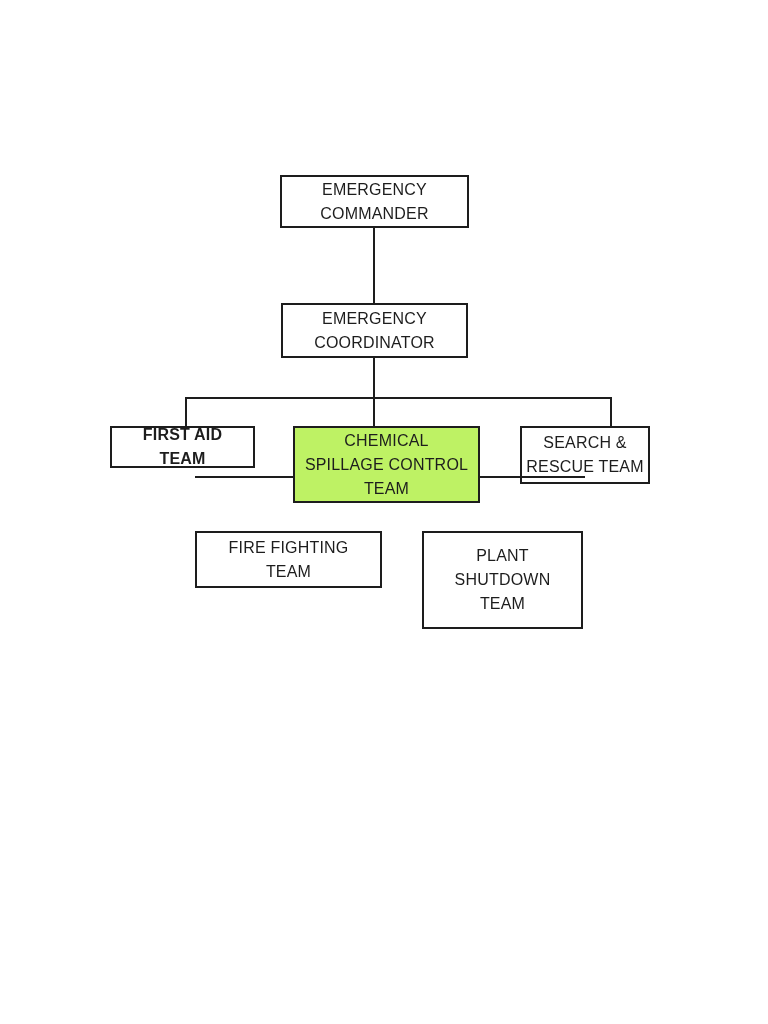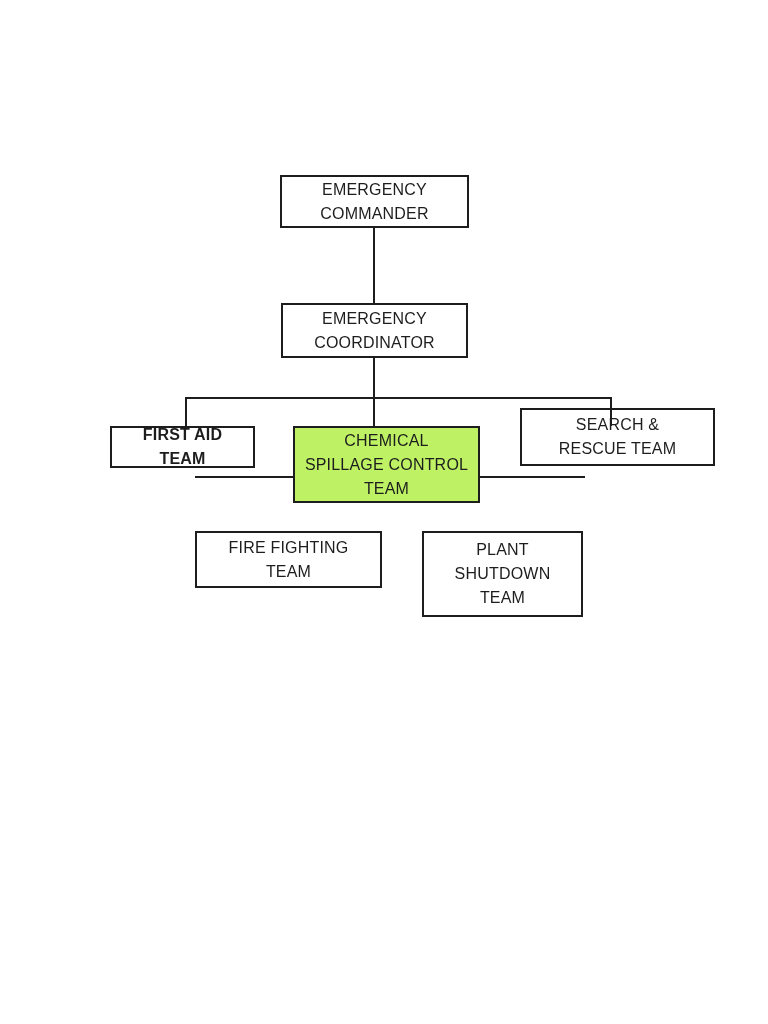--- a/index.html
+++ b/index.html
@@ -33,23 +33,23 @@
   }
   .connector {
     position: absolute;
     background: #1d1d1d;
   }
   
   .node-commander    { left: 280px; top: 175px; width: 189px; height: 53px; }
   .node-coordinator  { left: 281px; top: 303px; width: 187px; height: 55px; }
   .node-first-aid    { left: 110px; top: 426px; width: 145px; height: 42px; font-weight: bold; }
   .node-chemical     { left: 293px; top: 426px; width: 187px; height: 77px; background: #bef264; }
-  .node-search       { left: 520px; top: 408px; width: 195px; height: 58px; }
+  .node-search       { left: 520px; top: 426px; width: 130px; height: 58px; }
   .node-fire         { left: 195px; top: 531px; width: 187px; height: 57px; }
-  .node-plant        { left: 422px; top: 531px; width: 161px; height: 86px; }
+  .node-plant        { left: 422px; top: 531px; width: 161px; height: 98px; }
   
   .conn-cmd-coord    { left: 373px; top: 228px; width: 2px;   height: 75px; }
   .conn-coord-stub   { left: 373px; top: 358px; width: 2px;   height: 41px; }
   .conn-h-main       { left: 185px; top: 397px; width: 427px; height: 2px;  }
   .conn-drop-left    { left: 185px; top: 397px; width: 2px;   height: 29px; }
   .conn-drop-mid     { left: 373px; top: 397px; width: 2px;   height: 29px; }
   .conn-drop-right   { left: 610px; top: 397px; width: 2px;   height: 29px; }
   
   .conn-h-through    { left: 195px; top: 476px; width: 390px; height: 2px; z-index: 0; }
 </style>

